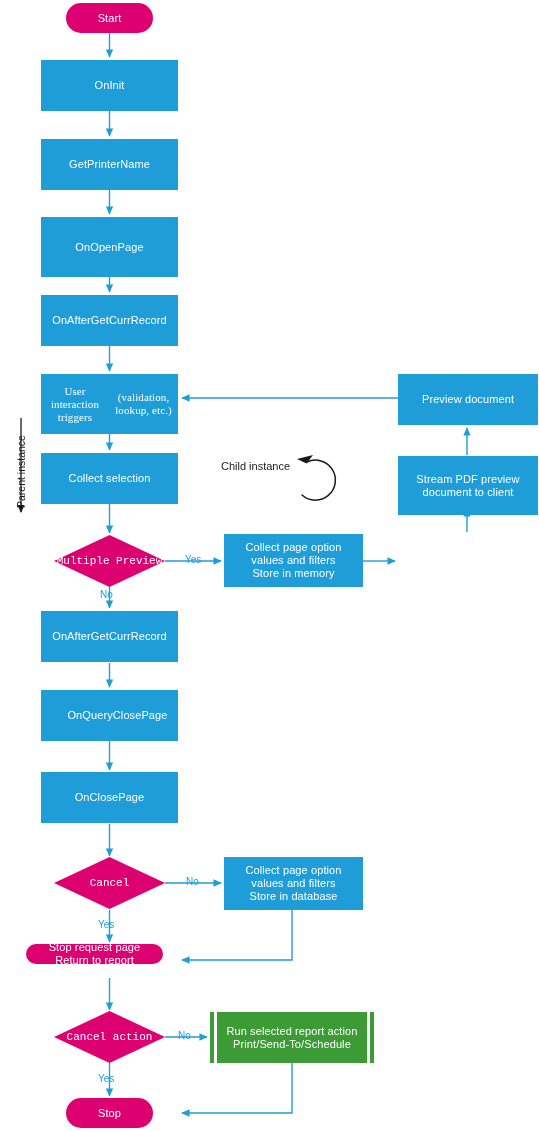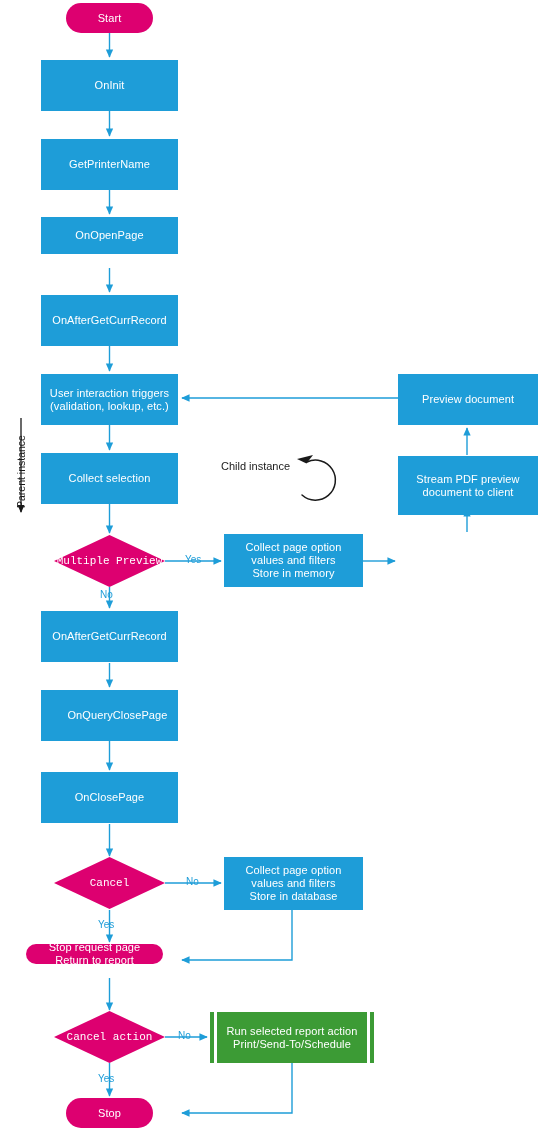--- a/index.html
+++ b/index.html
@@ -170,29 +170,29 @@
   </div>
 
   <div class="node proc" style="left:41px; top:60px; width:137px; height:51px;">
     <span>OnInit</span>
   </div>
 
   <div class="node proc" style="left:41px; top:139px; width:137px; height:51px;">
     <span>GetPrinterName</span>
   </div>
 
-  <div class="node proc" style="left:41px; top:217px; width:137px; height:37px;">
+  <div class="node proc" style="left:41px; top:217px; width:137px; height:60px;">
     <span>OnOpenPage</span>
   </div>
 
   <div class="node proc" style="left:41px; top:295px; width:137px; height:51px;">
     <span>OnAfterGetCurrRecord</span>
   </div>
 
-  <div class="node proc" style="left:41px; top:374px; width:137px; height:51px; flex-direction:column;">
+  <div class="node proc" style="left:41px; top:374px; width:137px; height:60px; flex-direction:row;font-family:Liberation Serif, serif;">
     <span>User interaction triggers</span>
     <span>(validation, lookup, etc.)</span>
   </div>
 
   <div class="node proc" style="left:41px; top:453px; width:137px; height:51px;">
     <span>Collect selection</span>
   </div>
 
   <div class="diamond" style="left:54px; top:535px; width:111px; height:52px;">
     <svg class="dshape" viewBox="0 0 111 52" preserveAspectRatio="none">

